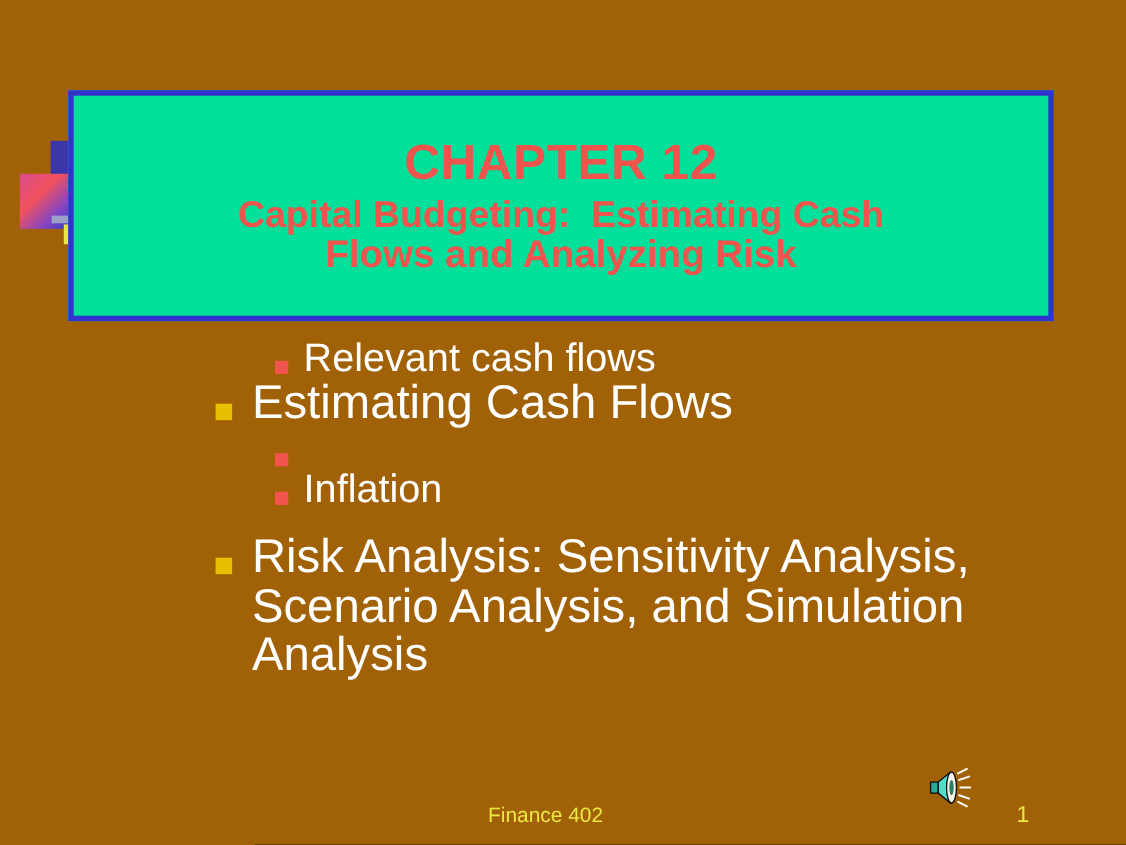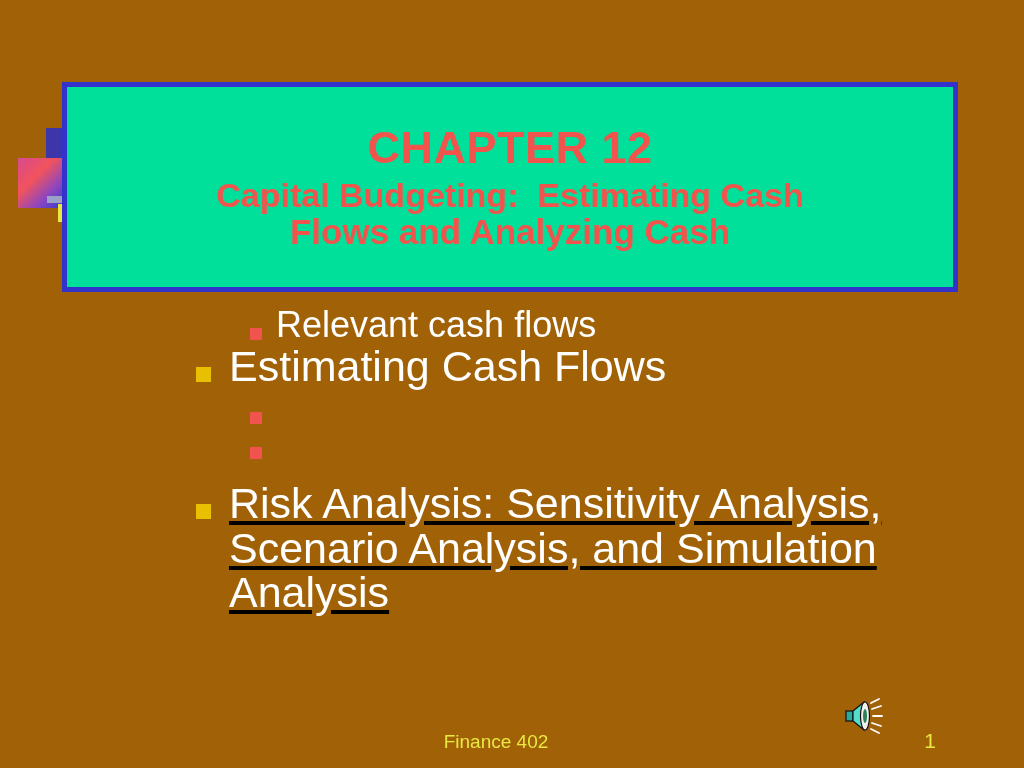--- a/index.html
+++ b/index.html
@@ -129,21 +129,21 @@
     width: 12px;
     height: 12px;
     background: #f0544c;
     margin-top: 22px;
     margin-right: 14px;
   }
   .lvl2 .bullet-text {
     font-size: 36px;
   }
 
-  #group-2 { margin-top: 22px; text-decoration: underline; }
+  #group-2 { margin-top: 22px; }
 
   
   #speaker-icon {
     position: absolute;
     left: 840px;
     top: 696px;
     width: 52px;
     height: 40px;
     z-index: 4;
   }
@@ -178,21 +178,21 @@
   <div id="deco-wrap">
     <div id="deco-backsquare"></div>
     <div id="deco-gradsquare"></div>
     <div id="deco-greybar"></div>
     <div id="deco-yellowbar"></div>
   </div>
 
   <div id="title-box">
     <div class="title-line" id="title-line-1">CHAPTER 12</div>
     <div class="title-line" id="title-line-2">Capital Budgeting:  Estimating Cash</div>
-    <div class="title-line" id="title-line-3">Flows and Analyzing Cash</div>
+    <div class="title-line" id="title-line-3">Flows and Analyzing Risk</div>
   </div>
 
   <div id="body">
 
     <div id="group-1">
       <div class="bullet-row lvl2">
         <span class="bullet-marker"></span>
         <span class="bullet-text">Relevant cash flows</span>
       </div>
 
@@ -200,20 +200,21 @@
         <span class="bullet-marker"></span>
         <span class="bullet-text">Estimating Cash Flows</span>
       </div>
 
       <div class="bullet-row lvl2">
         <span class="bullet-marker"></span>
       </div>
 
       <div class="bullet-row lvl2">
         <span class="bullet-marker"></span>
+        <span class="bullet-text">Inflation</span>
       </div>
     </div>
 
     <div id="group-2">
       <div class="bullet-row lvl1">
         <span class="bullet-marker"></span>
         <span class="bullet-text">Risk Analysis: Sensitivity Analysis, Scenario Analysis, and Simulation Analysis</span>
       </div>
     </div>
 

